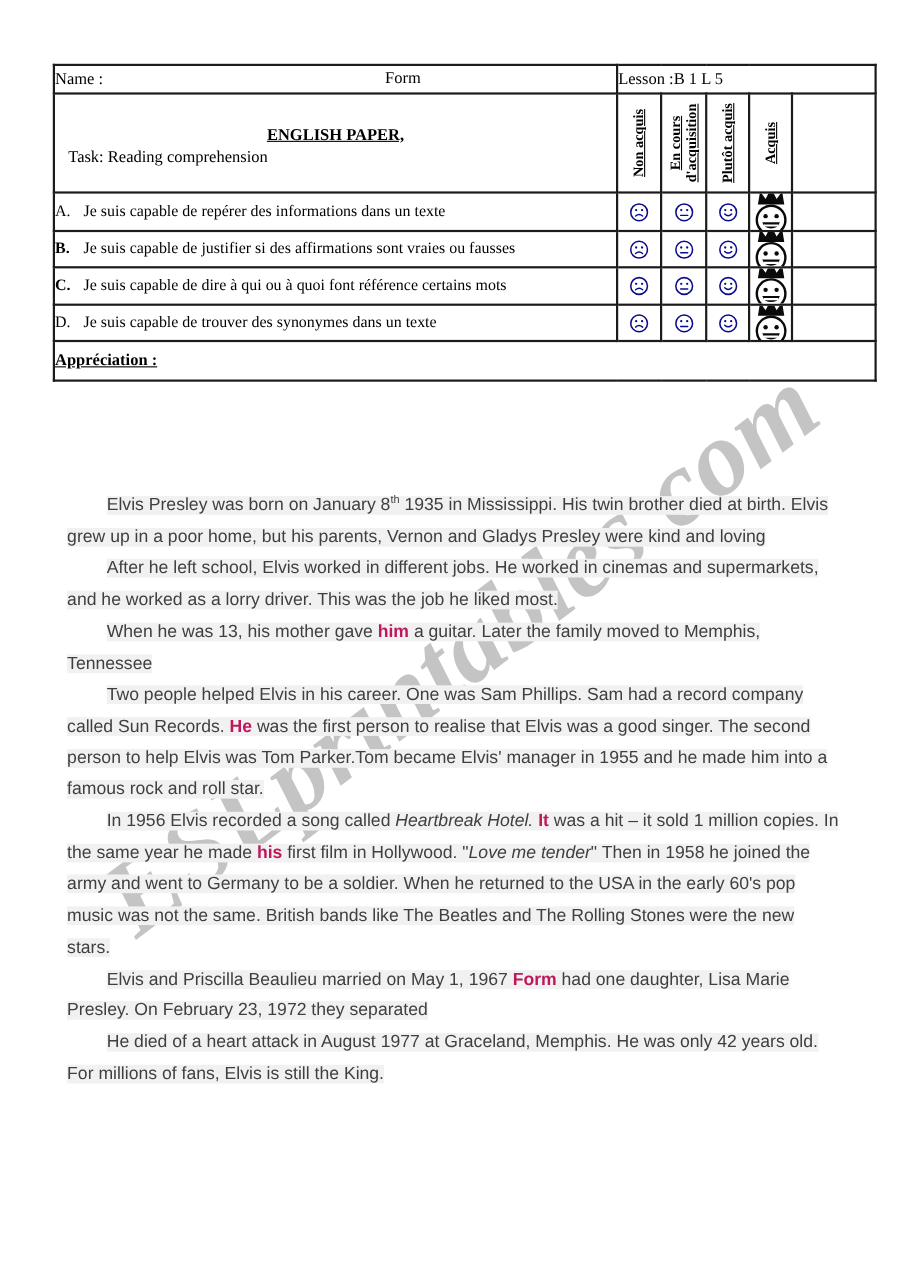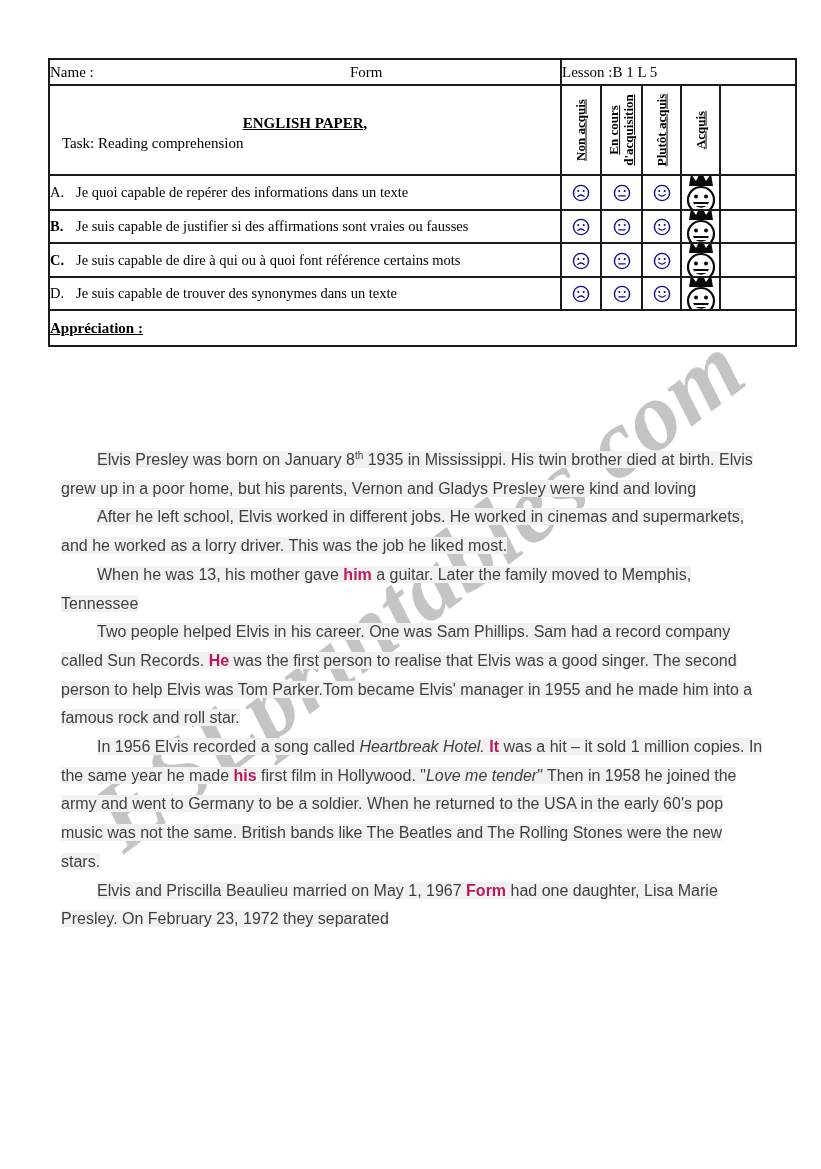--- a/index.html
+++ b/index.html
@@ -93,21 +93,21 @@
         <div class="rot">Plutôt acquis</div>
       </td>
       <td class="colhead">
         <div class="rot">Acquis</div>
       </td>
       <td></td>
     </tr>
 
     <tr style="height:35px">
       <td class="rowtext">
-        <span class="letter">A.</span><span>Je quoi capable de repérer des informations dans un texte</span>
+        <span class="letter">A.</span><span>Je suis capable de repérer des informations dans un texte</span>
       </td>
       <td class="icon">
         <svg width="18" height="18" viewBox="0 0 18 18">
               <circle cx="9" cy="9" r="7.6" fill="none" stroke="#0b0b8f" stroke-width="1.4"></circle>
               <circle cx="6.3" cy="7" r="1.05" fill="#0b0b8f"></circle>
               <circle cx="11.7" cy="7" r="1.05" fill="#0b0b8f"></circle>
               <path d="M5.8,12.4 Q9,9.6 12.2,12.4" fill="none" stroke="#0b0b8f" stroke-width="1.3" stroke-linecap="round"></path>
             </svg>
       </td>
       <td class="icon">
@@ -282,15 +282,16 @@
   </tbody>
     </table>
 
   <div class="article" id="article">
       <p><span class="hl"><span>Elvis Presley was born on January 8</span><sup>th</sup><span> 1935 in Mississippi. His twin brother died at birth. Elvis grew up in a poor home, but his parents, Vernon and Gladys Presley were kind and loving</span></span></p>
       <p><span class="hl"><span>After he left school, Elvis worked in different jobs. He worked in cinemas and supermarkets, and he worked as a lorry driver. This was the job he liked most.</span></span></p>
       <p><span class="hl"><span>When he was 13, his mother gave </span><span class="b">him</span><span> a guitar. Later the family moved to Memphis, Tennessee</span></span></p>
       <p><span class="hl"><span>Two people helped Elvis in his career. One was Sam Phillips. Sam had a record company called Sun Records. </span><span class="b">He</span><span> was the first person to realise that Elvis was a good singer. The second person to help Elvis was Tom Parker.Tom became Elvis' manager in 1955 and he made him into a famous rock and roll star.</span></span></p>
       <p><span class="hl"><span>In 1956 Elvis recorded a song called </span><span class="i">Heartbreak Hotel.</span><span> </span><span class="b">It</span><span> was a hit – it sold 1 million copies. In the same year he made </span><span class="b">his</span><span> first film in Hollywood. "</span><span class="i">Love me tender</span><span>" Then in 1958 he joined the army and went to Germany to be a soldier. When he returned to the USA in the early 60's pop music was not the same. British bands like The Beatles and The Rolling Stones were the new stars.</span></span></p>
       <p><span class="hl"><span>Elvis and Priscilla Beaulieu married on May 1, 1967  </span><span class="b">Form</span><span> had one daughter, Lisa Marie Presley. On February 23, 1972 they separated</span></span></p>
+      <p><span class="hl"><span>He died of a heart attack in August 1977 at Graceland, Memphis. He was only 42 years old. For millions of fans, Elvis is still the King.</span></span></p>
     </div>
 
 </div>
 
 </body></html>

